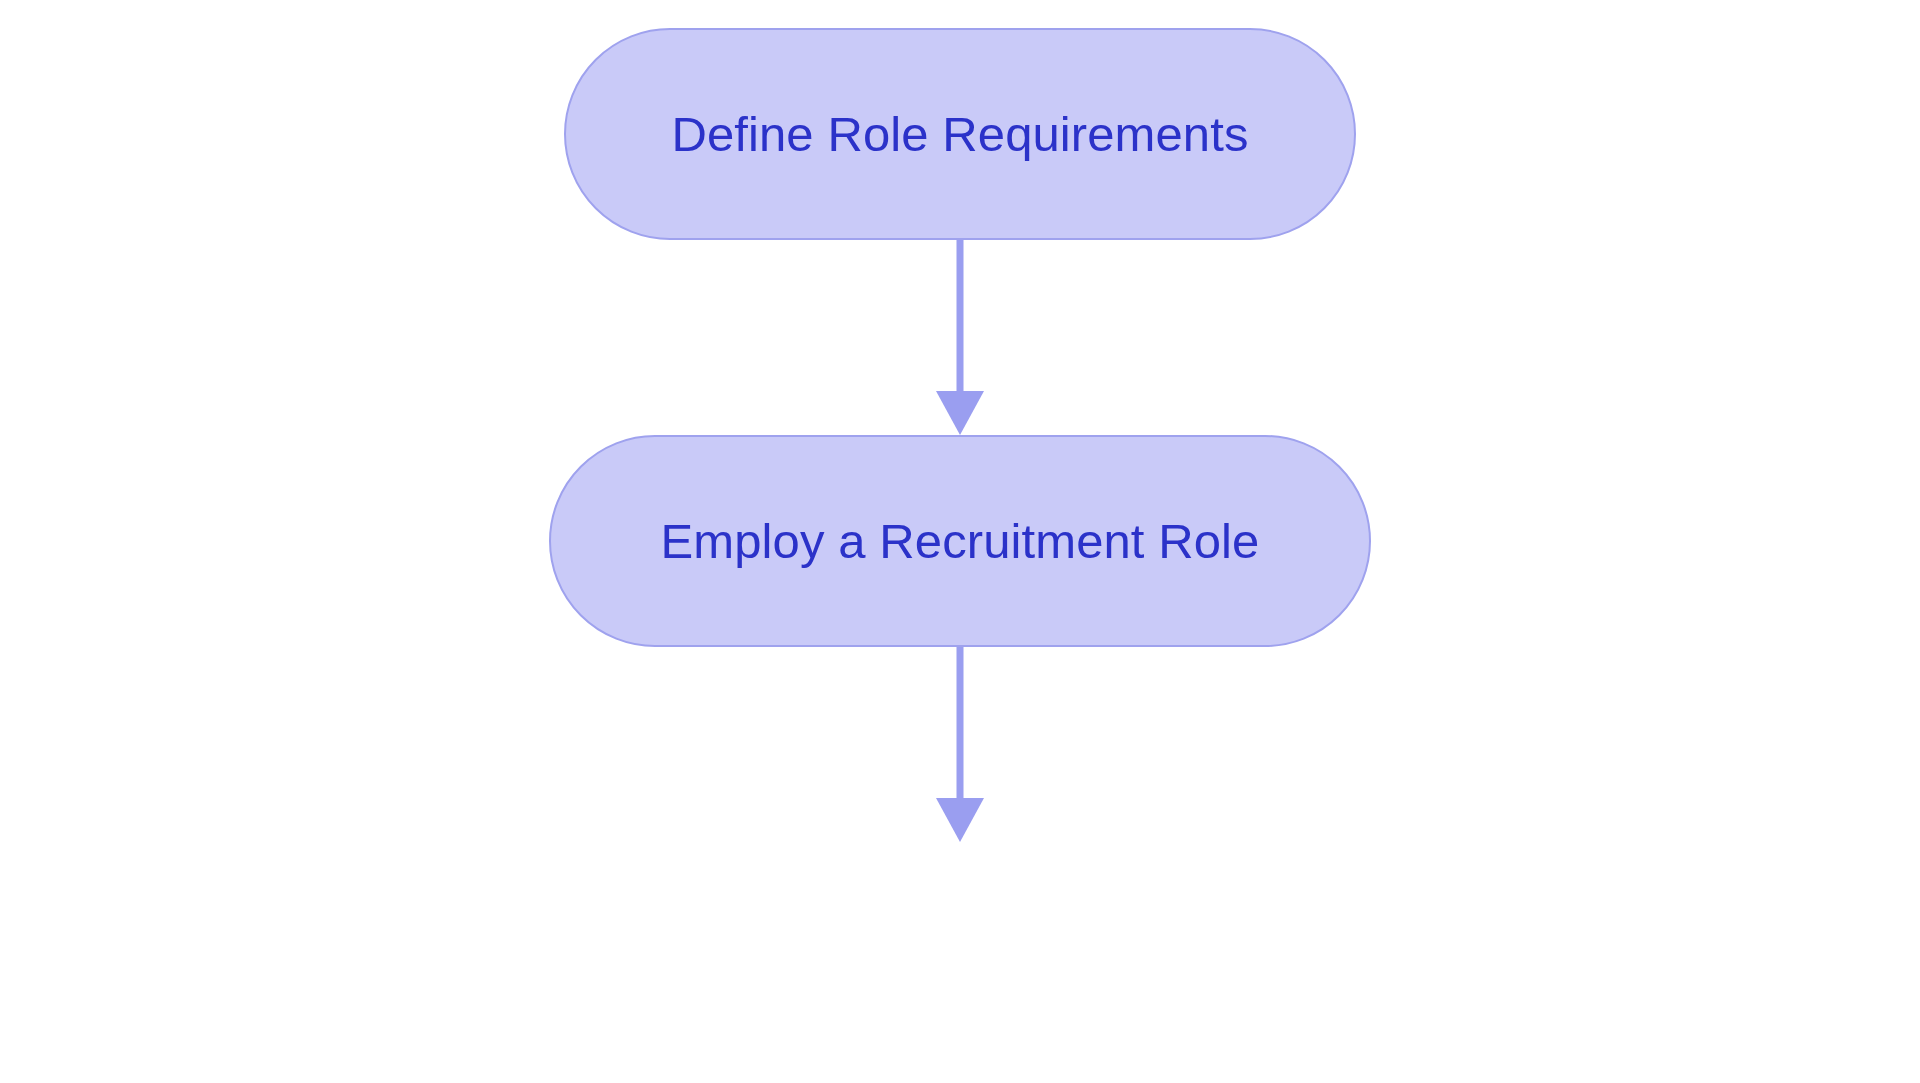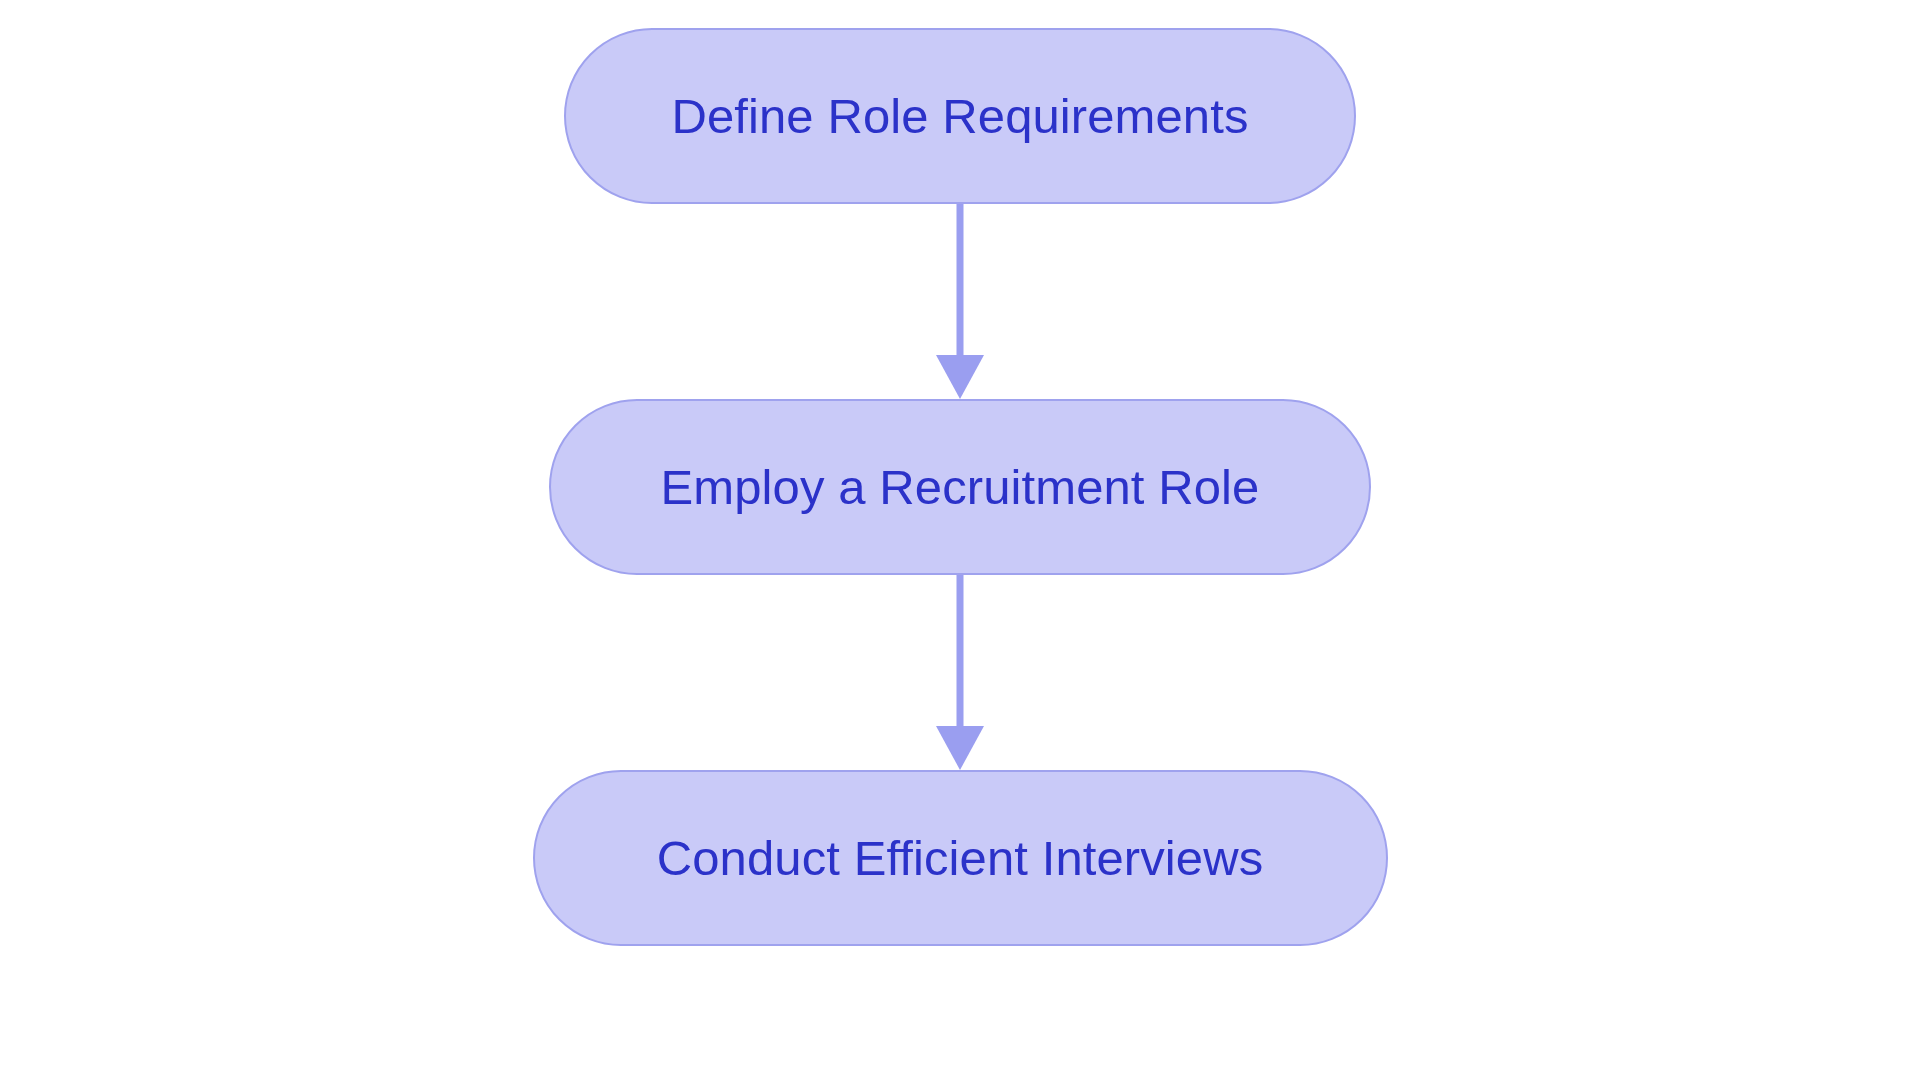--- a/index.html
+++ b/index.html
@@ -36,21 +36,21 @@
 
   
   .node {
     box-sizing: border-box;
     display: flex;
     align-items: center;
     justify-content: center;
     background: #c9caf8;
     border: 2px solid #9fa2ee;
     border-radius: 9999px;
-    height: 176px;
+    height: 212px;
     padding: 0 70px;
     position: relative;
   }
 
   .node-label {
     font-family: "Liberation Sans", sans-serif;
     font-size: 49px;
     font-weight: 400;
     color: #2b32c9;
     letter-spacing: 0.1px;
@@ -107,18 +107,15 @@
 
     <div class="node node-2">
       <span class="node-label">Employ a Recruitment Role</span>
     </div>
 
     <div class="connector">
       <div class="connector-line"></div>
       <div class="connector-arrowhead"></div>
     </div>
 
-    <div class="node node-3">
-      <span class="node-label">Conduct Efficient Interviews</span>
-    </div>
 
   </div>
 </div>
 
 </body></html>

